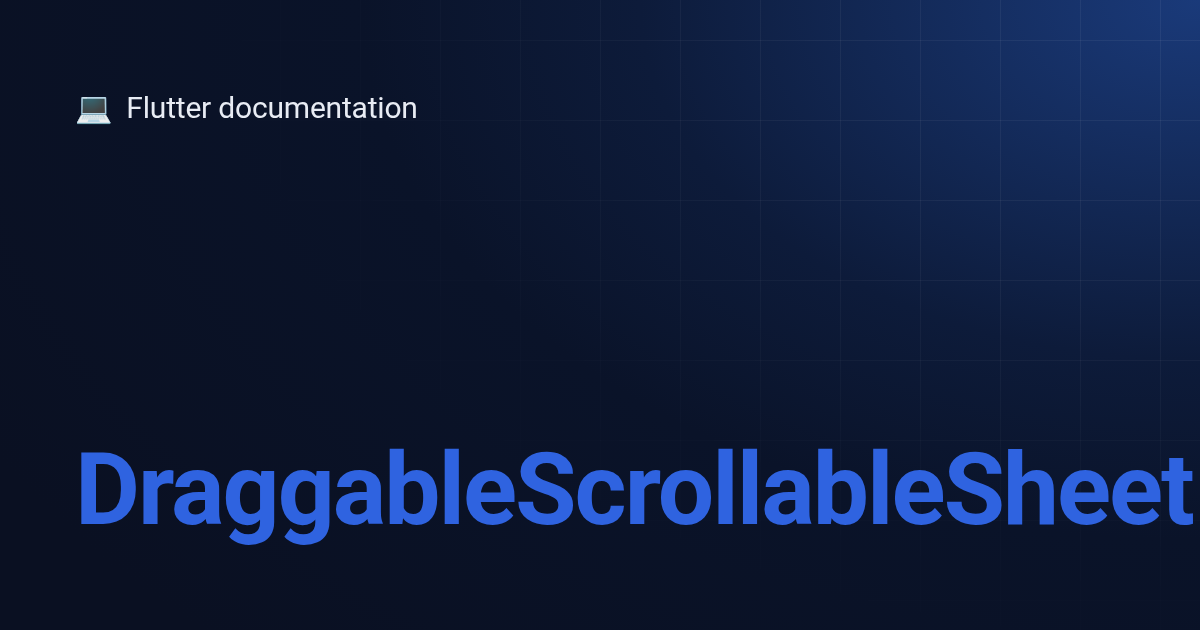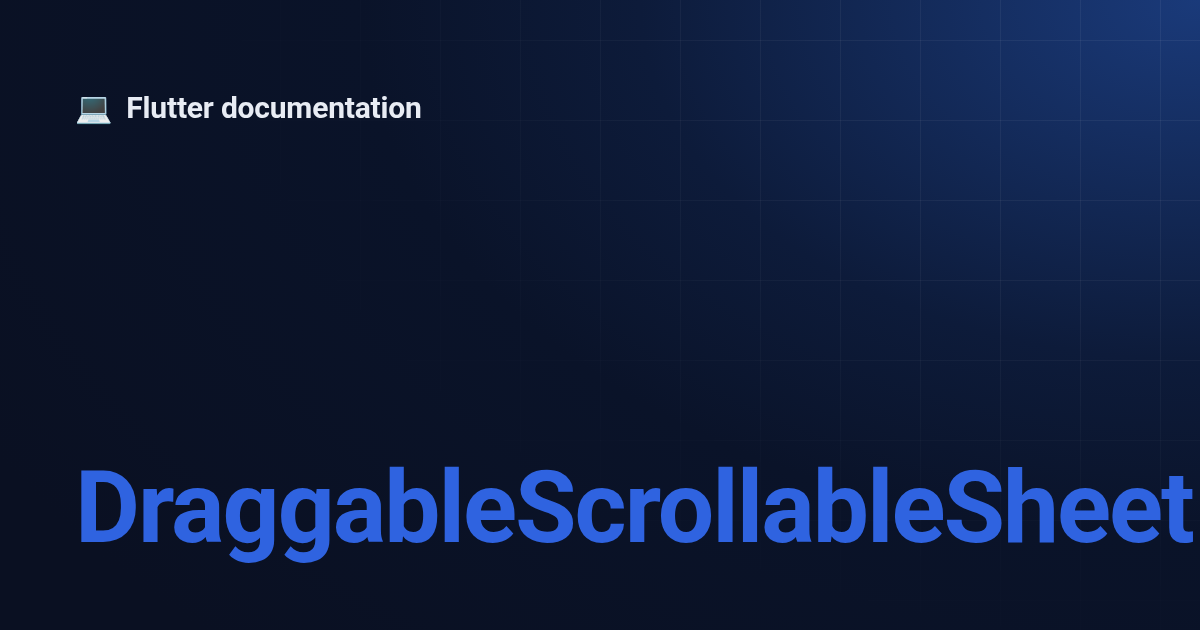--- a/index.html
+++ b/index.html
@@ -51,32 +51,32 @@
     }
 
     .header-icon {
       font-size: 30px;
       line-height: 1;
     }
 
     .header-title {
       color: #e8ecf4;
       font-size: 30px;
-      font-weight: 700;
+      font-weight: 400;
       letter-spacing: -0.2px;
     }
 
     .page-title {
       color: #2f63e0;
       font-size: 100px;
       font-weight: 700;
       letter-spacing: -2px;
       white-space: nowrap;
       line-height: 1.05;
-      margin-bottom: 10px;
+      margin-bottom: 28px;
     }
   </style>
 </head>
 <body>
 
 <div class="background"></div>
 <div class="grid-overlay"></div>
 
 <div class="content">
   <div class="header">

